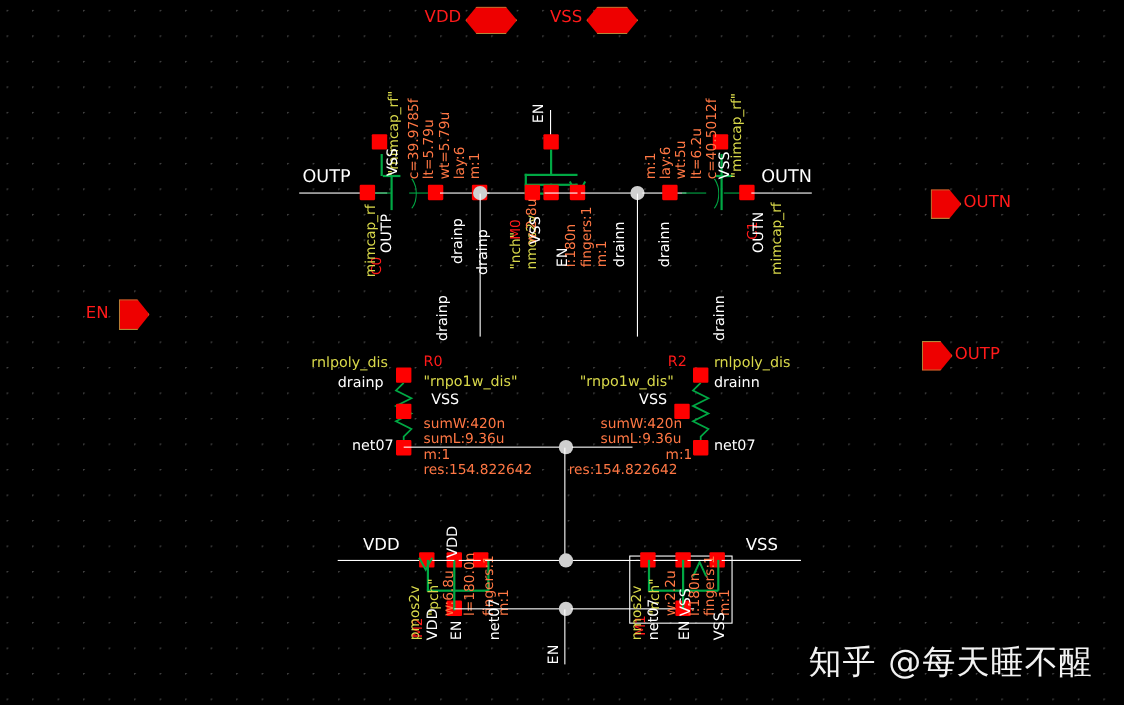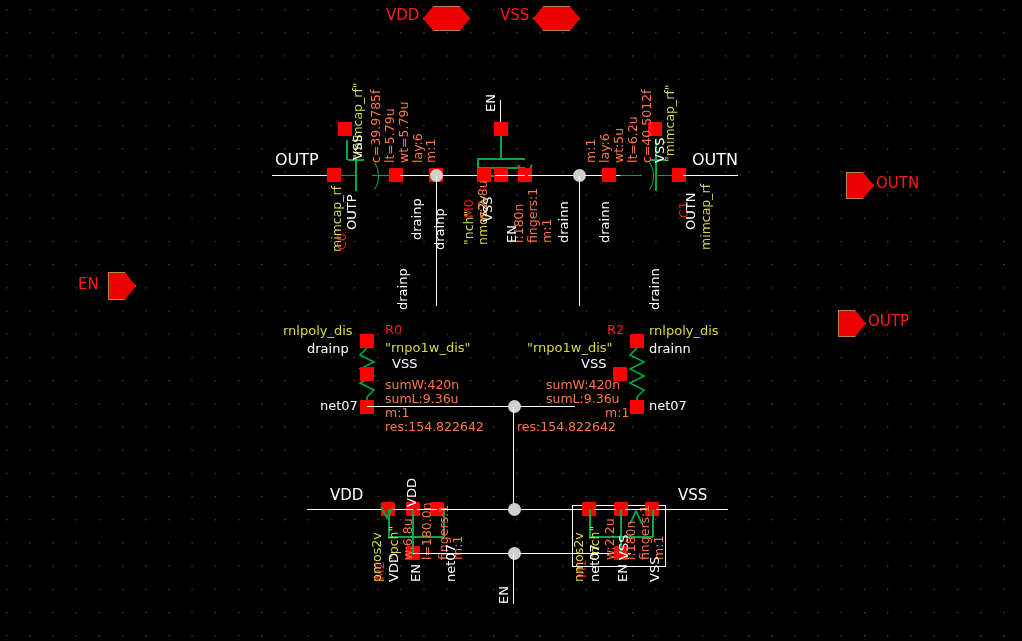--- a/index.html
+++ b/index.html
@@ -275,14 +275,15 @@
   <div class="lbl ro vert" style="left:639px;top:560px;font-size:12.5px;">fingers:1</div>
   <div class="lbl ro vert" style="left:653px;top:560px;font-size:12.5px;">m:1</div>
   <div class="lbl w vert" style="left:616px;top:582px;font-size:13px;">EN</div>
   <div class="lbl w vert" style="left:648px;top:582px;font-size:13px;">VSS</div>
 
   <div class="wire" style="left:594px;top:509px;width:22px;height:1.4px;"></div>
   <div class="wire" style="left:625px;top:509px;width:22px;height:1.4px;"></div>
   <div class="wire" style="left:656px;top:509px;width:72px;height:1.4px;"></div>
   <div class="lbl w" style="left:678px;top:488px;font-size:15px;">VSS</div>
 
+  <div class="watermark" style="left:735px;top:582px;">知乎 @每天睡不醒</div>
 
 </div>
 
 </body></html>

